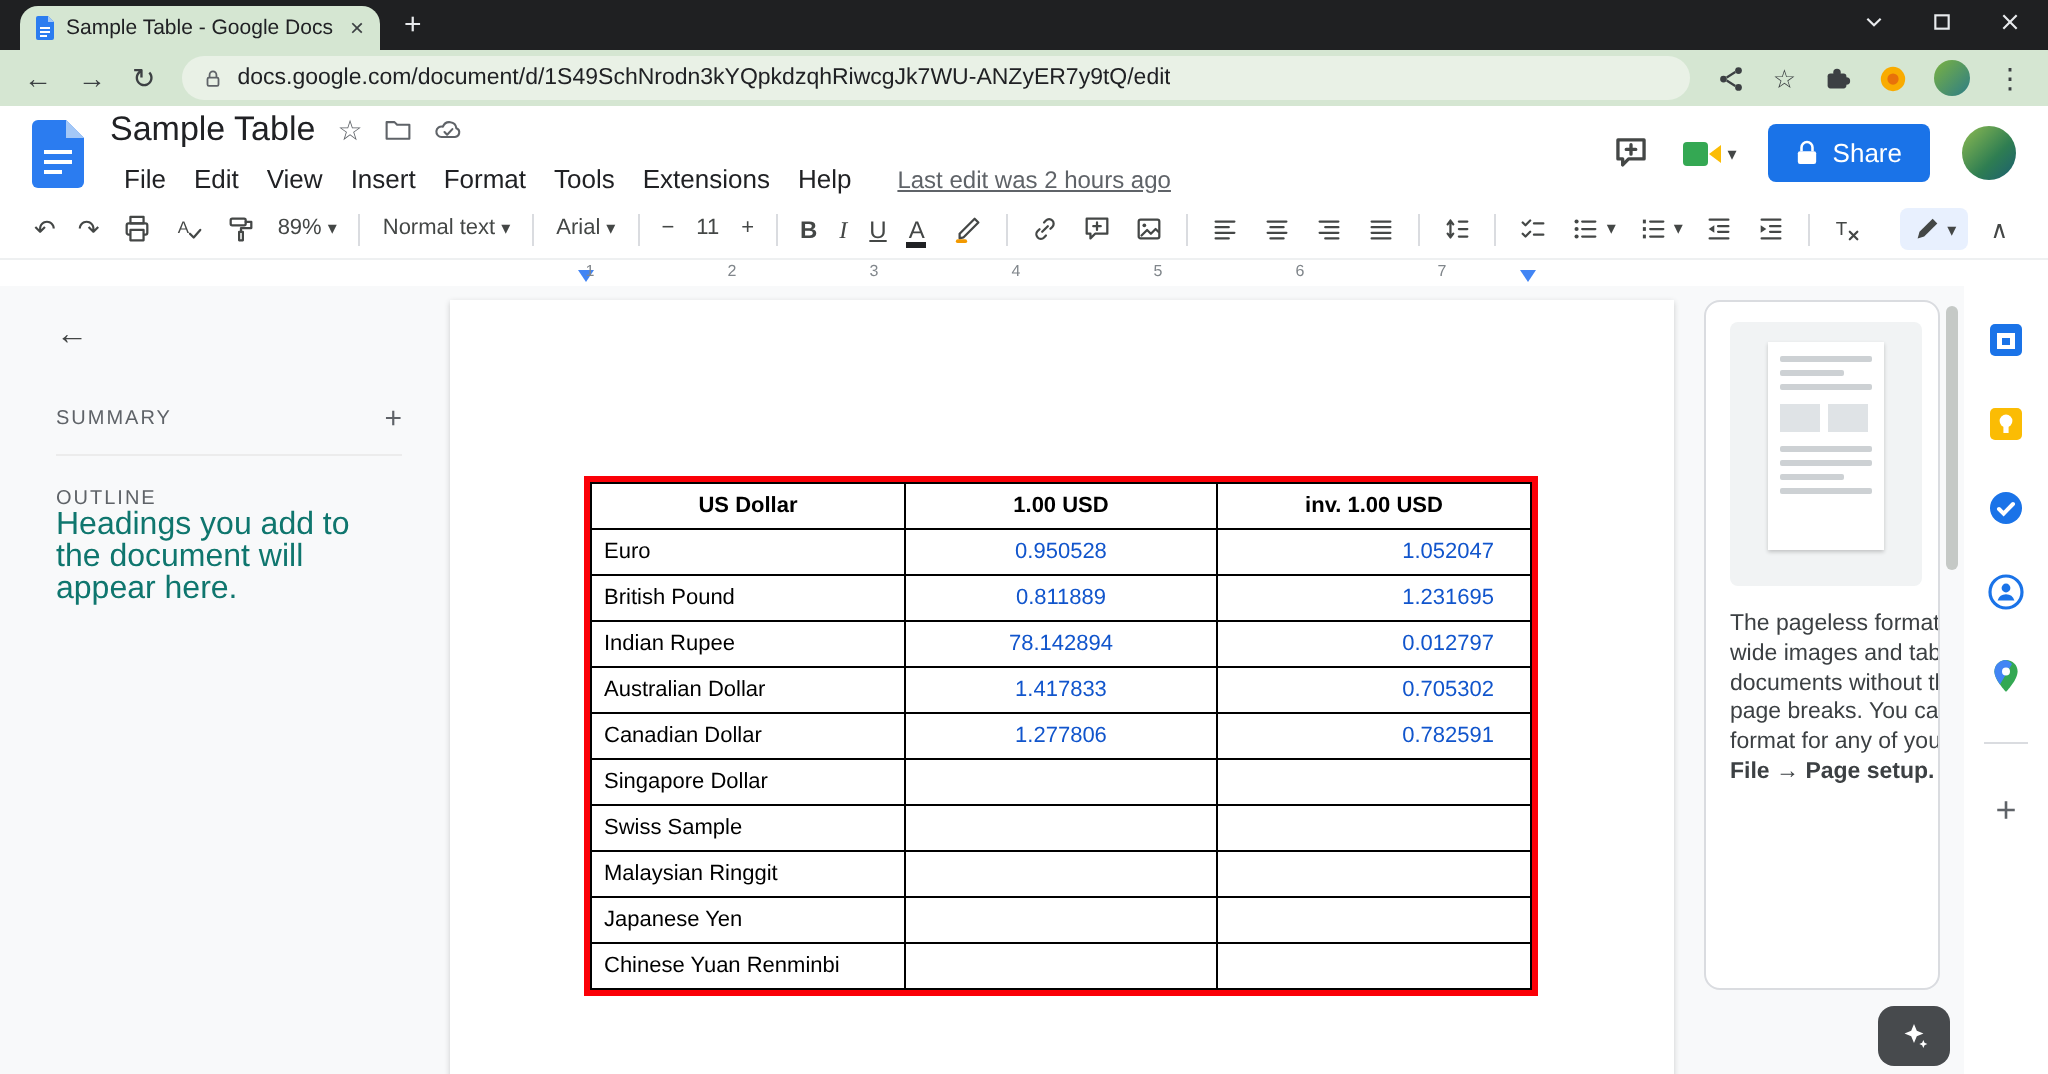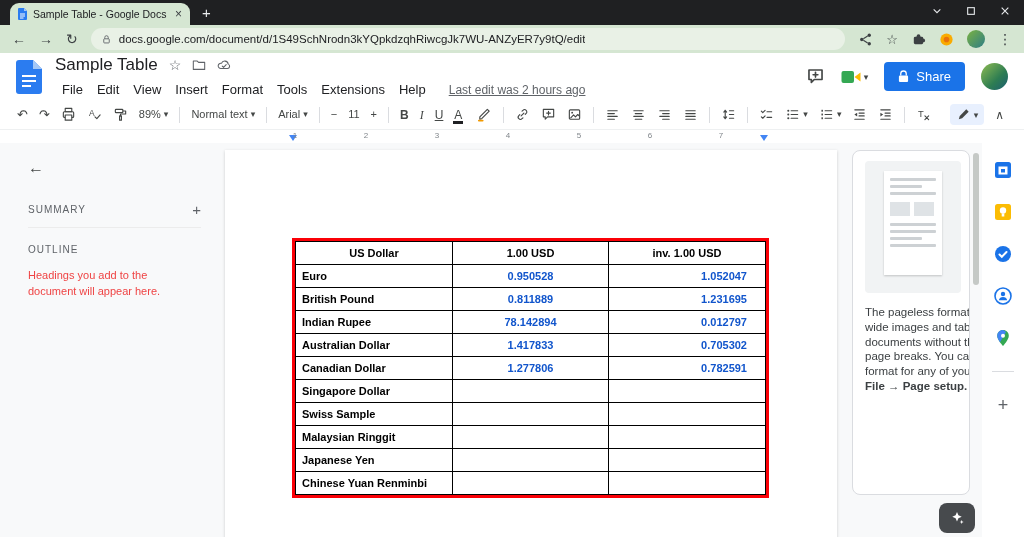--- a/index.html
+++ b/index.html
@@ -62,26 +62,26 @@
   .ruler-num { position:absolute; top:1px; transform:translateX(-50%); font-size:8px; color:#80868b; }
   .tri { position:absolute; width:0; height:0; border-left:4px solid transparent; border-right:4px solid transparent; border-top:6px solid #4285f4; top:5px; }
 
   
   .left-panel { position:absolute; top:143px; left:0; width:225px; bottom:0; padding:16px 24px 0 28px; }
   .back-arrow { font-size:16px; color:#444746; }
   .summary-row { display:flex; align-items:center; margin-top:24px; padding-bottom:9px; border-bottom:1px solid #ececec;gap:24px; }
   .summary-label { font-size:10px; letter-spacing:1px; color:#5f6368; }
   .add-heading { margin-left:auto; font-size:15px; color:#5f6368; }
   .outline-label { margin-top:16px; font-size:10px; letter-spacing:1px; color:#5f6368; }
-  .outline-hint { margin-top:12px; font-size:11px; line-height:16px; color:#ef4444; width:168px; }
+  .outline-hint { font-size:16px; line-height:16px; color:#0f766e; width:168px; }
 
   
   .page { position:absolute; top:150px; left:225px; width:612px; height:400px; background:#fff; box-shadow:0 1px 3px rgba(0,0,0,.18); }
   .doc-table { position:absolute; top:91px; left:70px; width:470px; border-collapse:collapse; table-layout:fixed; outline:3px solid #fb0007; font-size:11px; color:#000; }
-  .doc-table th, .doc-table td { border:1px solid #000; height:23px; padding:0; vertical-align:middle;font-weight:bold; }
+  .doc-table th, .doc-table td { border:1px solid #000; height:23px; padding:0; vertical-align:middle; }
   .doc-table th { font-weight:bold; text-align:center; }
   .currency-cell { text-align:left; padding-left:6px !important; }
   .usd-cell { text-align:center; color:#1155cc; }
   .inv-cell { text-align:right; padding-right:18px !important; color:#1155cc; }
 
   
   .right-card { position:absolute; top:150px; left:852px; width:118px; height:345px; background:#fff; border:1px solid #dadce0; border-radius:8px; padding:10px 0 0 12px; overflow:hidden; }
   .preview { width:96px; height:132px; background:#f1f3f4; border-radius:4px; display:flex; align-items:flex-start; justify-content:center; padding-top:10px; }
   .mini-page { width:58px; height:104px; background:#fff; box-shadow:0 1px 2px rgba(0,0,0,.2); padding:7px 6px; display:flex; flex-direction:column; gap:4px; }
   .mini-line { height:3px; background:#cdd1d4; border-radius:1px; }

